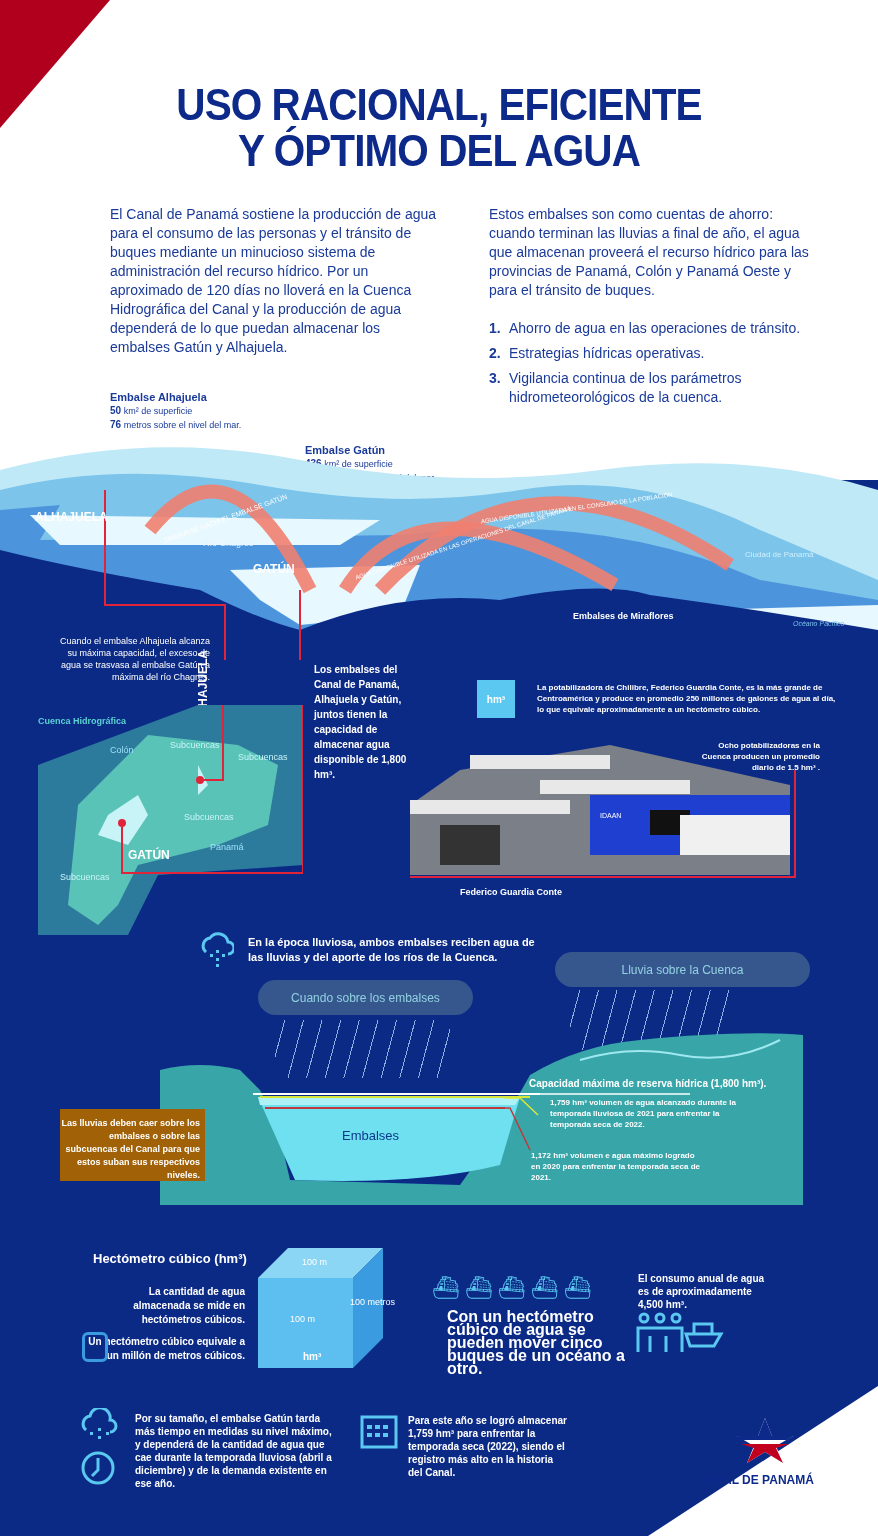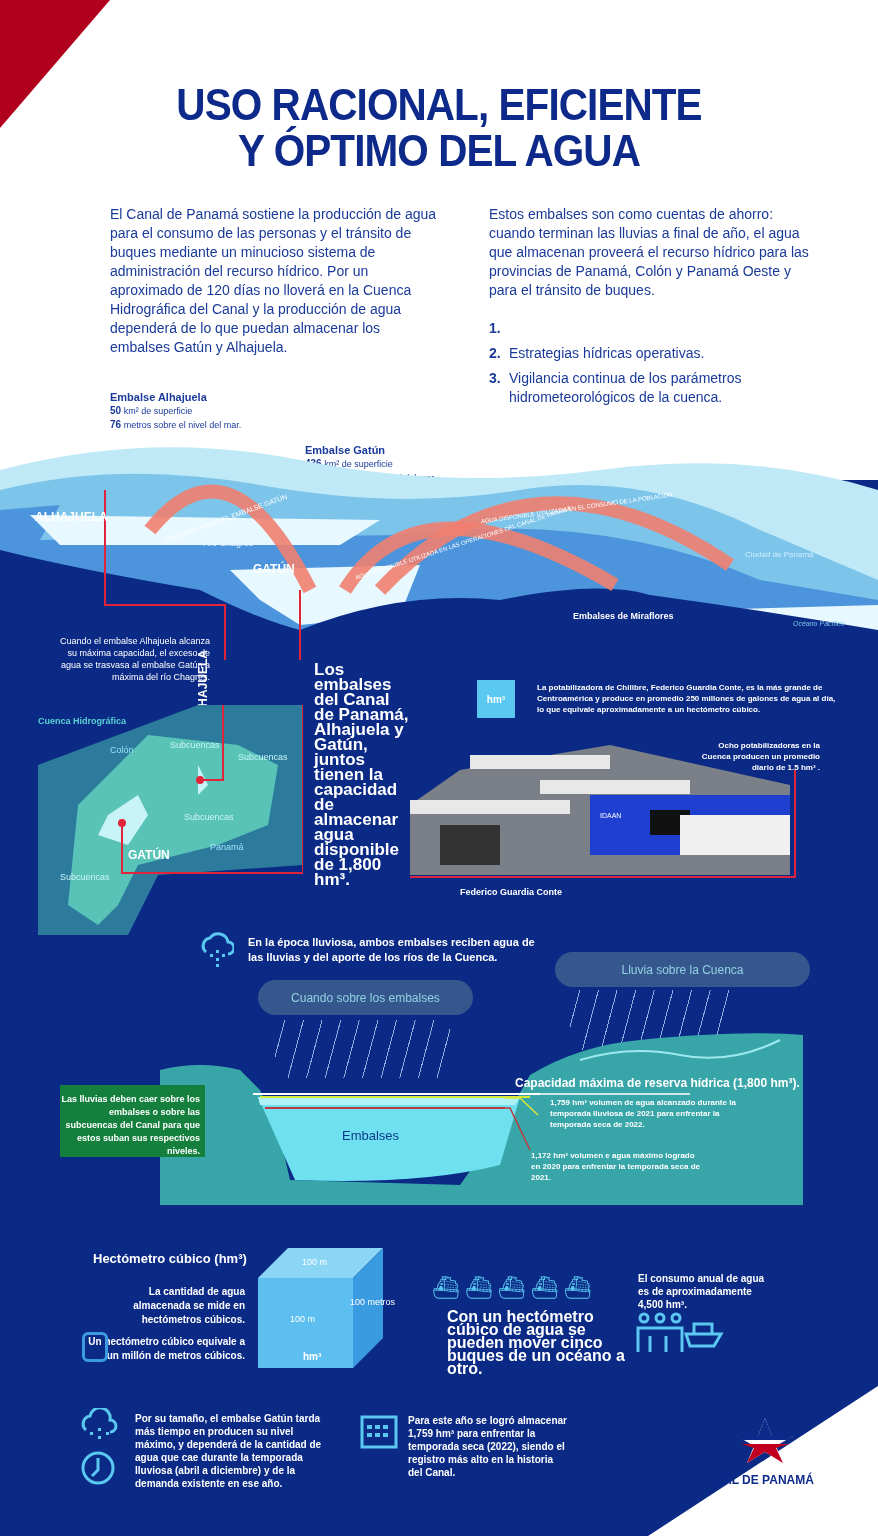--- a/index.html
+++ b/index.html
@@ -41,20 +41,21 @@
   <div>USO RACIONAL, EFICIENTE</div>
   <div>Y ÓPTIMO DEL AGUA</div>
 </div>
 
 <p class="intro intro-left">El Canal de Panamá sostiene la producción de agua para el consumo de las personas y el tránsito de buques mediante un minucioso sistema de administración del recurso hídrico. Por un aproximado de 120 días no lloverá en la Cuenca Hidrográfica del Canal y la producción de agua dependerá de lo que puedan almacenar los embalses Gatún y Alhajuela.</p>
 <p class="intro intro-right">Estos embalses son como cuentas de ahorro: cuando terminan las lluvias a final de año, el agua que almacenan proveerá el recurso hídrico para las provincias de Panamá, Colón y Panamá Oeste y para el tránsito de buques.</p>
 
 <div class="measures">
   <div class="measure">
       <span class="num">1.</span>
+      <span>Ahorro de agua en las operaciones de tránsito.</span>
     </div>
   <div class="measure">
       <span class="num">2.</span>
       <span>Estrategias hídricas operativas.</span>
     </div>
   <div class="measure">
       <span class="num">3.</span>
       <span>Vigilancia continua de los parámetros hidrometeorológicos de la cuenca.</span>
     </div>
 </div>
@@ -109,21 +110,21 @@
 </svg>
 <div class="small-lbl teal bold" style="left:38px; top:716px; font-size:9px;">Cuenca Hidrográfica</div>
 <div class="small-lbl" style="left:110px; top:745px; color:#9ce0f8;">Colón</div>
 <div class="small-lbl" style="left:170px; top:740px; color:#c8f4f8;">Subcuencas</div>
 <div class="small-lbl" style="left:238px; top:752px; color:#c8f4f8;">Subcuencas</div>
 <div class="small-lbl" style="left:184px; top:812px; color:#c8f4f8;">Subcuencas</div>
 <div class="small-lbl" style="left:210px; top:842px; color:#9ce0f8;">Panamá</div>
 <div class="lbl" style="left:128px; top:848px;">GATÚN</div>
 <div class="small-lbl" style="left:60px; top:872px; color:#c8f4f8;">Subcuencas</div>
 
-<div class="bodytext bold" style="left:314px; top:662px; width:100px; font-size:17px; line-height:15px;">Los embalses del Canal de Panamá, Alhajuela y Gatún, juntos tienen la capacidad de almacenar agua disponible de 1,800 hm³.</div>
+<div class="bodytext bold" style="left:314px; top:662px; width:100px; font-size:10px; line-height:15px;">Los embalses del Canal de Panamá, Alhajuela y Gatún, juntos tienen la capacidad de almacenar agua disponible de 1,800 hm³.</div>
 
 <div class="abs" style="left:477px; top:680px; width:38px; height:38px; background:#5ac8f0; display:flex; align-items:center; justify-content:center; font-weight:bold; font-size:10px;">
     <span>hm³</span>
   </div>
 <div class="bodytext bold" style="left:537px; top:682px; width:300px; font-size:8px; line-height:11px;">La potabilizadora de Chilibre, Federico Guardia Conte, es la más grande de Centroamérica y produce en promedio 250 millones de galones de agua al día, lo que equivale aproximadamente a un hectómetro cúbico.</div>
 <div class="bodytext bold" style="left:700px; top:740px; width:120px; text-align:right; font-size:8px; line-height:11px;">Ocho potabilizadoras en la Cuenca producen un promedio diario de 1.5 hm³ .</div>
 
 <svg class="abs" style="left:410px; top:745px;" width="410" height="135">
   <path d="M50 25 L200 0 L380 40 L380 130 L0 130 L0 60 Z" fill="#7a7f88"></path>
   <rect x="60" y="10" width="140" height="14" fill="#e8e8e8"></rect>
@@ -162,25 +163,25 @@
   <path d="M98 77 L360 77 L340 145 Q260 165 135 160 Z" fill="#6ee0f0"></path>
   <path d="M98 77 L360 77 L355 85 L100 85 Z" fill="#aef2f8"></path>
   <line x1="93" y1="74" x2="380" y2="74" stroke="#fff" stroke-width="2"></line>
   <line x1="100" y1="77" x2="370" y2="77" stroke="#d8e83a" stroke-width="2"></line>
   <line x1="105" y1="88" x2="345" y2="88" stroke="#c0393b" stroke-width="2"></line>
   <path d="M380 74 L530 74" stroke="#fff" stroke-width="1.5"></path>
   <path d="M345 78 L360 78 L378 95" stroke="#d8e83a" stroke-width="1.5" fill="none"></path>
   <path d="M335 88 L350 88 L370 130" stroke="#c0393b" stroke-width="1.5" fill="none"></path>
   <path d="M420 40 Q470 25 520 35 T620 20" stroke="#9fe8f0" stroke-width="2" fill="none"></path>
 </svg>
-<div class="abs" style="left:60px; top:1085px; width:145px; height:72px; background:#15803d;">
+<div class="abs" style="left:60px; top:1109px; width:145px; height:72px; background:#a16207;">
   <div class="bodytext bold" style="left:0; top:8px; width:140px; text-align:right; font-size:9px; line-height:13px;">Las lluvias deben caer sobre los embalses o sobre las subcuencas del Canal para que estos suban sus respectivos niveles.</div>
 </div>
 <div class="abs" style="left:342px; top:1128px; color:#0b3a8a; font-size:13px;">Embalses</div>
-<div class="bodytext bold" style="left:515px; top:1077px; font-size:12px;">Capacidad máxima de reserva hídrica (1,800 hm³).</div>
+<div class="bodytext bold" style="left:529px; top:1077px; font-size:10px;">Capacidad máxima de reserva hídrica (1,800 hm³).</div>
 <div class="bodytext" style="left:550px; top:1097px; width:200px; font-size:8px; line-height:11px; font-weight:bold;"><span>1,759 hm³</span> <span>volumen de agua alcanzado durante la temporada lluviosa de 2021 para enfrentar la temporada seca de 2022.</span></div>
 <div class="bodytext" style="left:531px; top:1150px; width:170px; font-size:8px; line-height:11px; font-weight:bold;"><span>1,172 hm³</span> <span>volumen e agua máximo logrado en 2020 para enfrentar la temporada seca de 2021.</span></div>
 
 <div class="bodytext bold" style="left:93px; top:1252px; font-size:13px;">Hectómetro cúbico (hm³)</div>
 <div class="bodytext bold" style="left:120px; top:1285px; width:125px; text-align:right; font-size:10px; line-height:14px;">La cantidad de agua almacenada se mide en hectómetros cúbicos.</div>
 <div class="bodytext bold" style="left:78px; top:1335px; width:167px; text-align:right; font-size:10px; line-height:14px;">Un hectómetro cúbico equivale a un millón de metros cúbicos.</div>
 <div class="abs" style="left:82px; top:1332px; width:26px; height:30px; border:3px solid #3a9be0; border-radius:6px;"></div>
 
 <svg class="abs" style="left:258px; top:1248px;" width="125" height="120">
   <polygon points="0,30 30,0 125,0 95,30" fill="#8ad6f4"></polygon>
@@ -205,21 +206,21 @@
 
 <svg class="abs" style="left:80px; top:1408px;" width="40" height="80">
   <path class="icon-line" d="M6 22 A8 8 0 0 1 10 8 A10 10 0 0 1 30 12 A6 6 0 0 1 30 24"></path>
   <rect x="10" y="24" width="3" height="3" fill="#5ac8f0"></rect>
     <rect x="18" y="20" width="3" height="3" fill="#5ac8f0"></rect>
     <rect x="26" y="24" width="3" height="3" fill="#5ac8f0"></rect>
   <rect x="18" y="28" width="3" height="3" fill="#5ac8f0"></rect>
   <circle class="icon-line" cx="18" cy="60" r="15"></circle>
   <path class="icon-line" d="M18 50 L18 62 L12 68"></path>
 </svg>
-<div class="bodytext bold" style="left:135px; top:1412px; width:200px; font-size:10px; line-height:13px;">Por su tamaño, el embalse Gatún tarda más tiempo en producen su nivel máximo, y dependerá de la cantidad de agua que cae durante la temporada lluviosa (abril a diciembre) y de la demanda existente en ese año.</div>
+<div class="bodytext bold" style="left:135px; top:1412px; width:200px; font-size:10px; line-height:13px;">Por su tamaño, el embalse Gatún tarda más tiempo en medidas su nivel máximo, y dependerá de la cantidad de agua que cae durante la temporada lluviosa (abril a diciembre) y de la demanda existente en ese año.</div>
 <svg class="abs" style="left:360px; top:1413px;" width="38" height="38">
   <rect class="icon-line" x="2" y="4" width="34" height="30"></rect>
   <g fill="#5ac8f0">
       <rect x="7" y="12" width="5" height="4"></rect>
       <rect x="15" y="12" width="5" height="4"></rect>
       <rect x="23" y="12" width="5" height="4"></rect>
       <rect x="7" y="20" width="5" height="4"></rect>
       <rect x="15" y="20" width="5" height="4"></rect>
       <rect x="23" y="20" width="5" height="4"></rect>
     </g>

